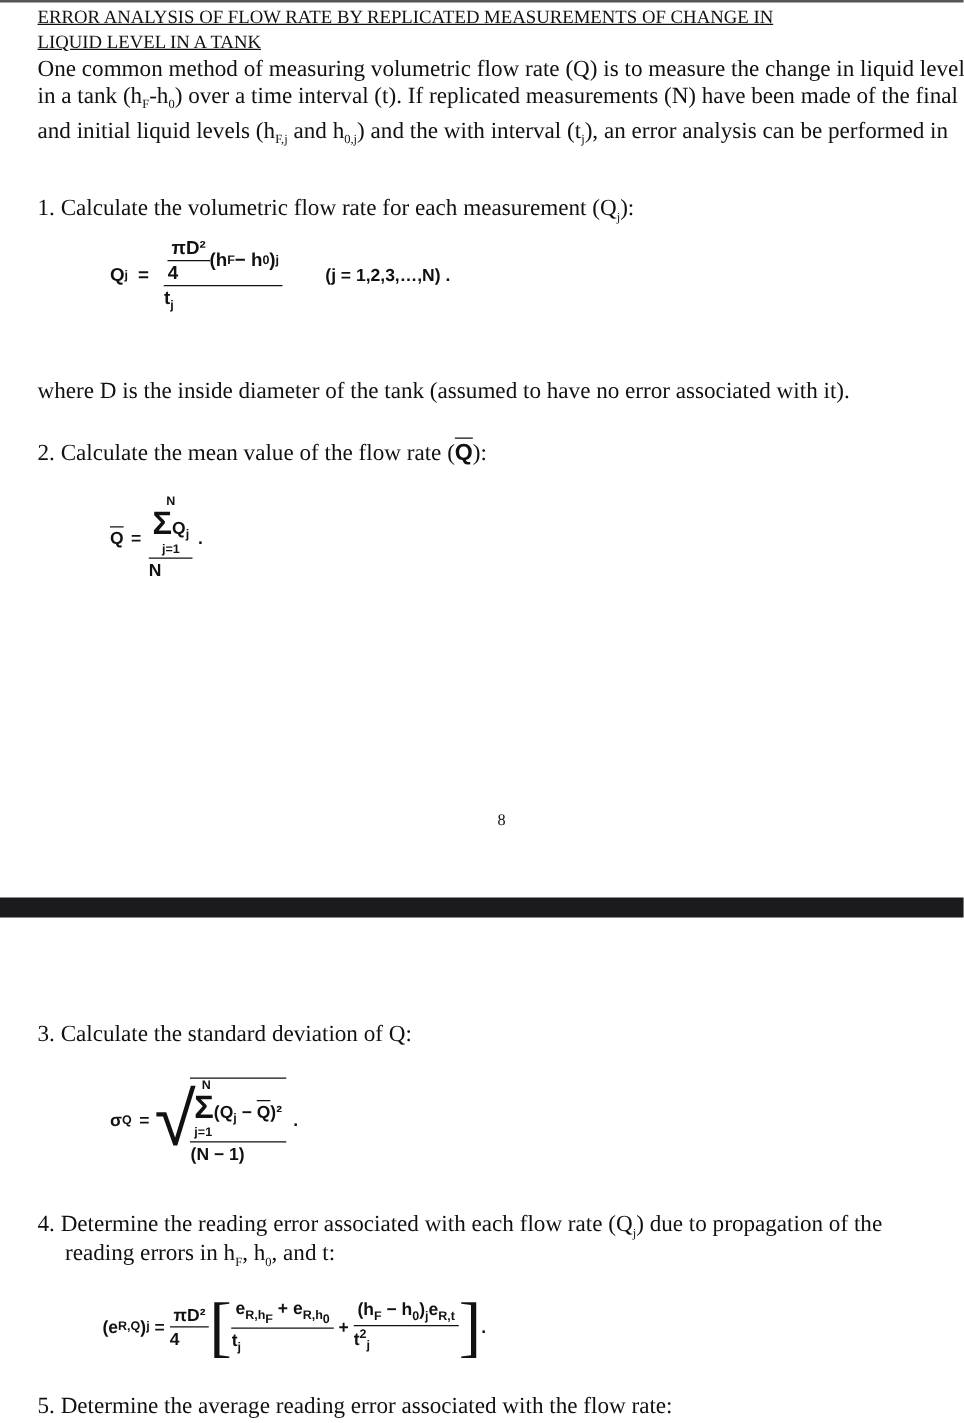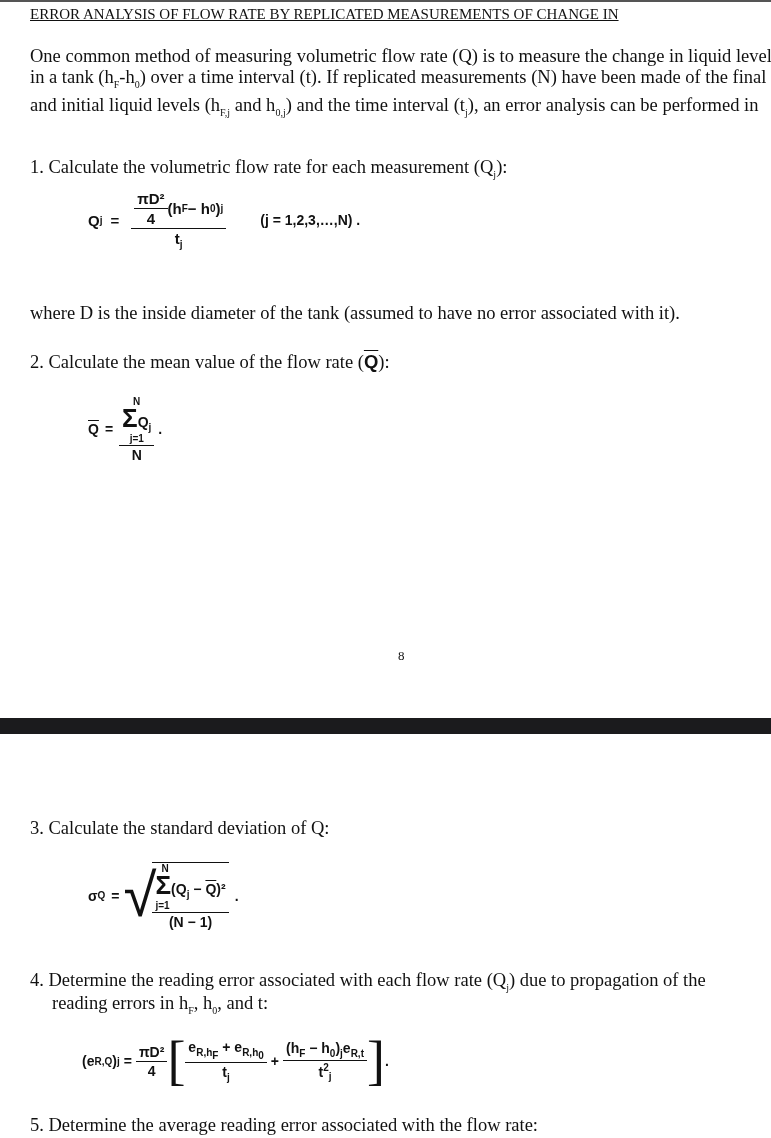--- a/index.html
+++ b/index.html
@@ -5,43 +5,44 @@
   html, body { margin:0; padding:0; background:#fff; }
   body { width:771px; height:1138px; position:relative; overflow:hidden;
          font-family:"Liberation Serif", serif; color:#111; }
   .abs { position:absolute; }
   .top-rule { left:0; top:0; width:771px; height:2px; background:#555; }
   .title { left:30px; top:4px; font-size:15px; line-height:20px; text-decoration:underline; white-space:nowrap; }
   .para { left:30px; top:46px; width:740px; font-size:18.5px; line-height:20.5px; }
   .line { white-space:nowrap; font-size:18.5px; }
   sub { font-size:10px; }
   .b { font-weight:bold; font-family:"Liberation Sans", sans-serif; }
-  .frac { display:inline-flex; flex-direction:column; align-items:center; vertical-align:middle; }
+  .frac { display:inline-flex; flex-direction:column; align-items:flex-start; vertical-align:middle; }
   .frac .num { border-bottom:1.4px solid #111; padding:0 3px 1px; }
   .frac .den { padding-top:1px; }
   .page-num { left:398px; top:648px; font-size:13px; }
   .divider { left:0; top:718px; width:771px; height:16px; background:#1b1b1d; }
   .sigma { font-size:26px; line-height:22px; }
   .small { font-size:10px; }
   .eq { font-family:"Liberation Sans", sans-serif; font-weight:bold; font-size:15px; }
   .bracket { font-size:54px; font-weight:normal; line-height:50px; font-family:"Liberation Serif", serif; }
 </style>
 </head>
 <body>
 
 <div class="abs top-rule"></div>
 
 <div class="abs title">
   <div>ERROR ANALYSIS OF FLOW RATE BY REPLICATED MEASUREMENTS OF CHANGE IN</div>
+  <div>LIQUID LEVEL IN A TANK</div>
 </div>
 
 <div class="abs para">
   <div class="line">One common method of measuring volumetric flow rate (Q) is to measure the change in liquid level</div>
   <div class="line"><span>in a tank (h</span><sub>F</sub><span>-h</span><sub>0</sub><span>) over a time interval (t). If replicated measurements (N) have been made of the final</span></div>
-  <div class="line"><span>and initial liquid levels (h</span><sub>F,j</sub><span> and h</span><sub>0,j</sub><span>) and the time interval (t</span><sub>j</sub><span>), an error analysis can be performed in</span></div>
+  <div class="line"><span>and initial liquid levels (h</span><sub>F,j</sub><span> and h</span><sub>0,j</sub><span>) and the with interval (t</span><sub>j</sub><span>), an error analysis can be performed in</span></div>
 </div>
 
 <div class="abs line" style="left:30px;top:157px;"><span>1. Calculate the volumetric flow rate for each measurement (Q</span><sub>j</sub><span>):</span></div>
 
 <div class="abs eq" style="left:88px;top:190px;display:flex;align-items:center;">
   <span>Q</span>
     <sub>j</sub>
   <span style="margin:0 12px 0 8px;">=</span>
   <span class="frac">
     <span class="num" style="display:flex;align-items:center;">

